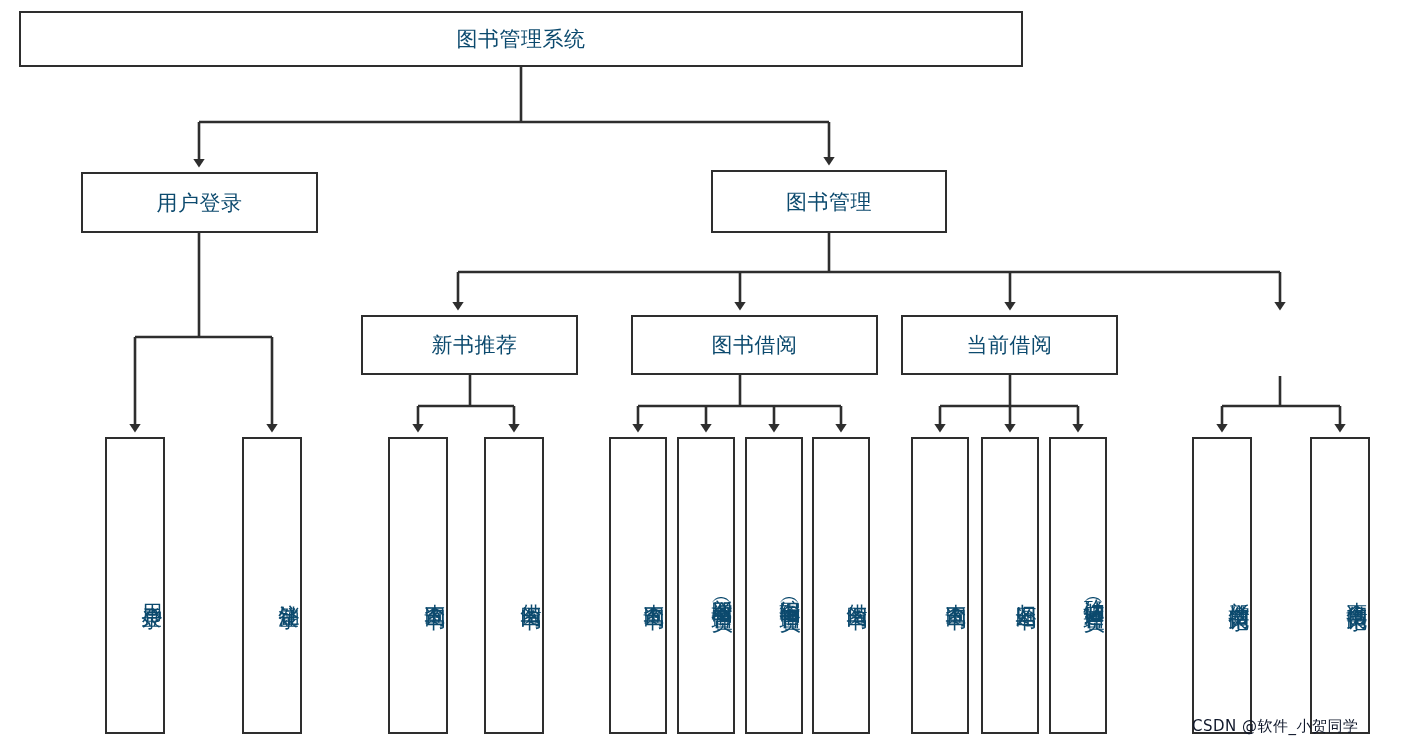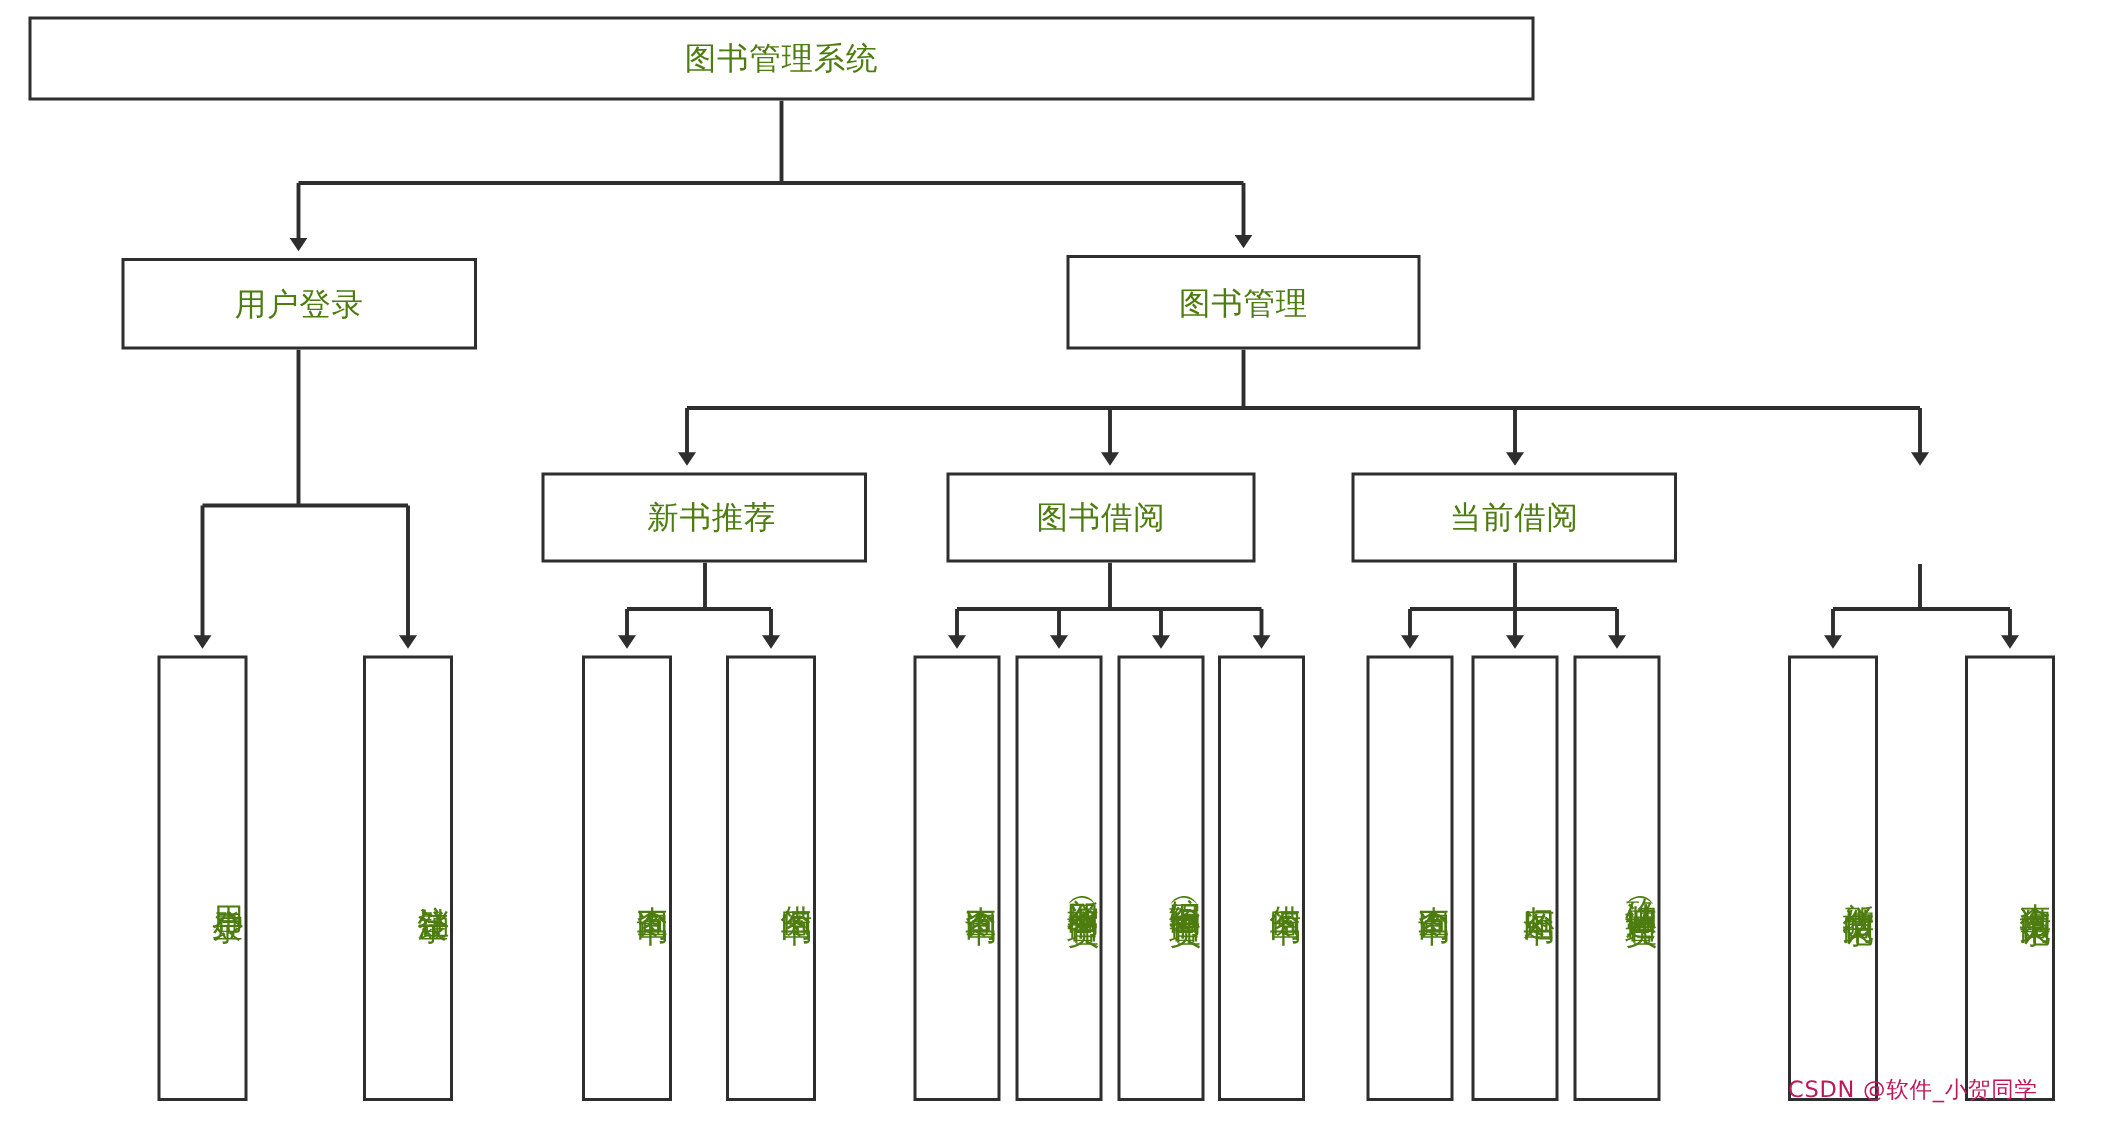--- a/index.html
+++ b/index.html
@@ -25,21 +25,21 @@
     height: 747px;
   }
   .node {
     position: absolute;
     box-sizing: border-box;
     border: 2px solid #2e2e2e;
     background: #ffffff;
     display: flex;
     align-items: center;
     justify-content: center;
-    color: #4d7c0f;
+    color: #0c4a6e;
   }
   .node.horizontal {
     font-size: 21px;
     letter-spacing: 0.5px;
   }
   .node.vertical {
     writing-mode: vertical-rl;
     text-orientation: upright;
     font-size: 21px;
     letter-spacing: 2px;
@@ -48,21 +48,21 @@
     justify-content: center;
     padding-top: 10px;
   }
   .node .label {
     display: block;
     white-space: pre;
   }
   .watermark {
     position: absolute;
     font-size: 15px;
-    color: #be185d;
+    color: #0f172a;
     white-space: nowrap;
     letter-spacing: 0.5px;
     pointer-events: none;
   }
 </style>
 </head>
 <body>
 
 <div id="canvas">
 
@@ -123,21 +123,21 @@
   <div class="node horizontal" style="left:81px; top:172px; width:237px; height:61px;">
     <span class="label">用户登录</span>
   </div>
   <div class="node horizontal" style="left:711px; top:170px; width:236px; height:63px;">
     <span class="label">图书管理</span>
   </div>
 
   <div class="node horizontal" style="left:361px; top:315px; width:217px; height:60px;padding-left:10px;">
     <span class="label">新书推荐</span>
   </div>
-  <div class="node horizontal" style="left:631px; top:315px; width:206px; height:60px;">
+  <div class="node horizontal" style="left:631px; top:315px; width:247px; height:60px;">
     <span class="label">图书借阅</span>
   </div>
   <div class="node horizontal" style="left:901px; top:315px; width:217px; height:60px;">
     <span class="label">当前借阅</span>
   </div>
 
   <div class="node vertical" style="left:105px; top:437px; width:60px; height:297px;">
     <span class="label">用户登录</span>
   </div>
   <div class="node vertical" style="left:242px; top:437px; width:60px; height:297px;">

